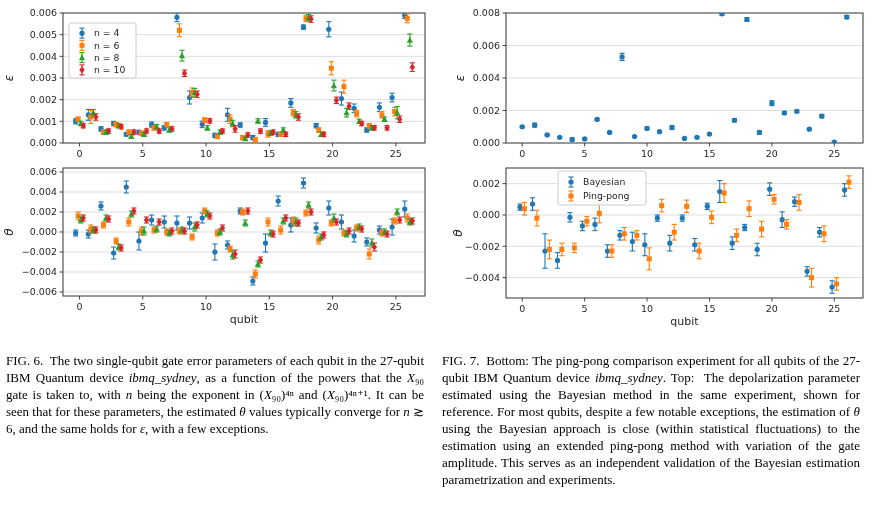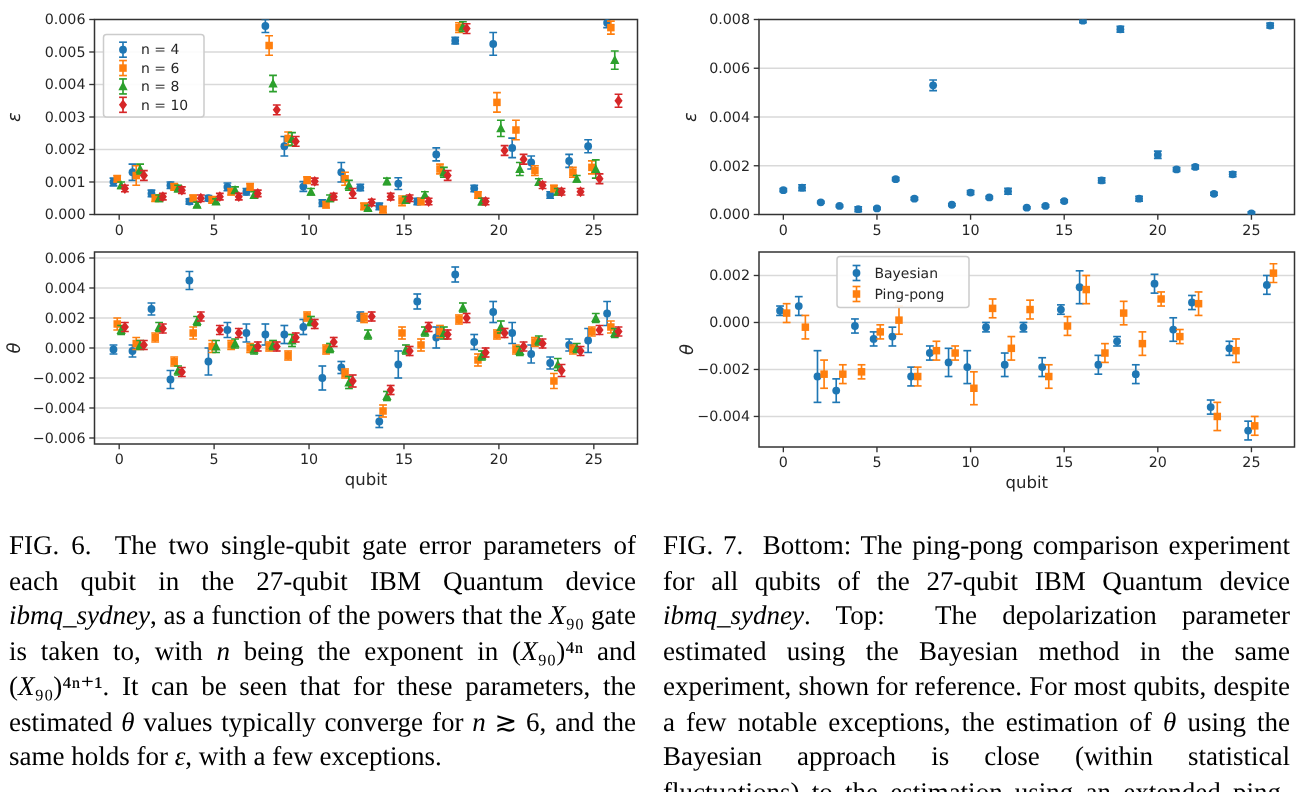--- a/index.html
+++ b/index.html
@@ -6,21 +6,21 @@
   body{
     width:872px;height:528px;background:#ffffff;overflow:hidden;
     font-family:"DejaVu Sans","Liberation Sans",sans-serif;
   }
   .page{display:flex;width:872px;}
   .col{width:436px;flex:0 0 436px;}
   svg{display:block;}
   svg text{font-family:"DejaVu Sans","Liberation Sans",sans-serif;fill:#262626;}
   .caption{
     font-family:"Liberation Serif","DejaVu Serif",serif;
-    font-size:18px;line-height:1.31;color:#000;
+    font-size:13px;line-height:1.31;color:#000;
     text-align:justify;padding:7px 12px 0 6px;
   }
   .caption i{font-style:italic;}
 </style>
 </head>
 <body>
 
 <div class="page">
   <div class="col">
     <svg id="svg-fig6" width="436" height="345">

